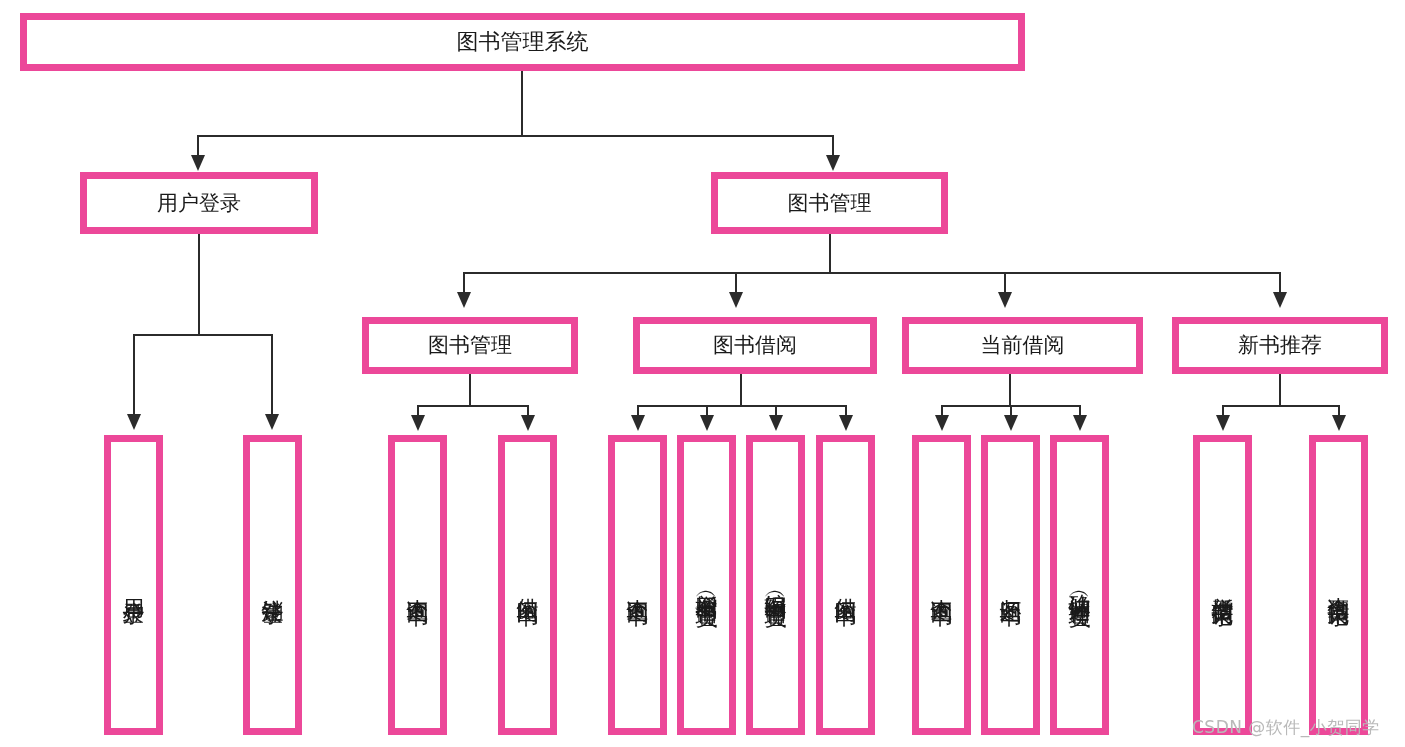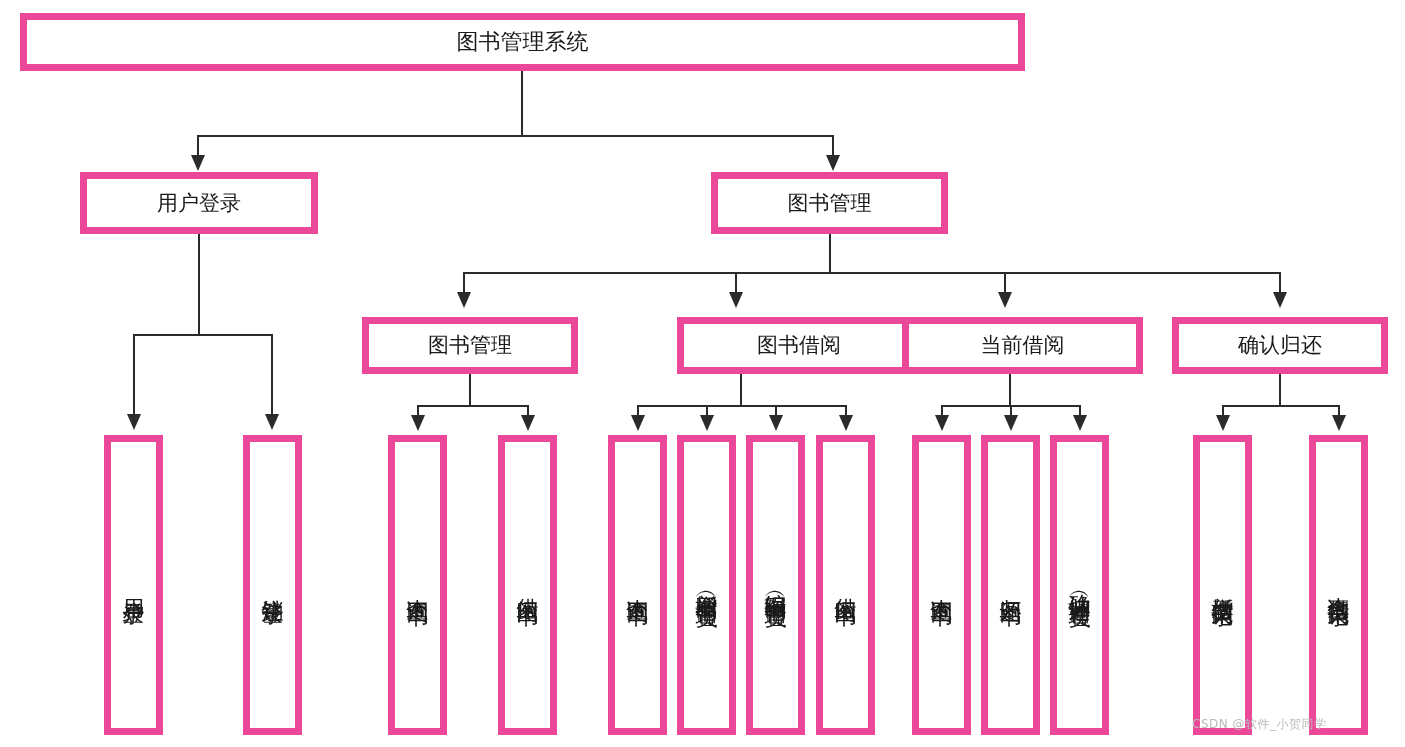--- a/index.html
+++ b/index.html
@@ -58,21 +58,21 @@
     position: absolute;
     width: 0;
     height: 0;
     border-left: 7px solid transparent;
     border-right: 7px solid transparent;
     border-top: 16px solid #2b2b2b;
   }
   .watermark {
     position: absolute;
     color: #b9b9b9;
-    font-size: 12px;
+    font-size: 17px;
     letter-spacing: 0.5px;
     white-space: nowrap;
     user-select: none;
   }
 </style>
 </head>
 <body>
 
 <div id="canvas">
 
@@ -112,28 +112,28 @@
   <div class="edge v" style="left:735px; top:272px; height:23px;"></div>
   <div class="arrow" style="left:729px; top:292px;"></div>
   <div class="edge v" style="left:1004px; top:272px; height:23px;"></div>
   <div class="arrow" style="left:998px; top:292px;"></div>
   <div class="edge v" style="left:1279px; top:272px; height:23px;"></div>
   <div class="arrow" style="left:1273px; top:292px;"></div>
 
   <div class="node h" style="left:362px; top:317px; width:216px; height:57px;">
     <span>图书管理</span>
   </div>
-  <div class="node h" style="left:633px; top:317px; width:244px; height:57px;margin-left:44px;">
+  <div class="node h" style="left:633px; top:317px; width:244px; height:57px;">
     <span>图书借阅</span>
   </div>
   <div class="node h" style="left:902px; top:317px; width:241px; height:57px;">
     <span>当前借阅</span>
   </div>
   <div class="node h" style="left:1172px; top:317px; width:216px; height:57px;">
-    <span>确认归还</span>
+    <span>新书推荐</span>
   </div>
 
   <div class="edge v" style="left:469px; top:374px; height:32px;"></div>
   <div class="edge h" style="left:417px; top:405px; width:112px;"></div>
   <div class="edge v" style="left:417px; top:405px; height:12px;"></div>
   <div class="arrow" style="left:411px; top:415px;"></div>
   <div class="edge v" style="left:527px; top:405px; height:12px;"></div>
   <div class="arrow" style="left:521px; top:415px;"></div>
 
   <div class="edge v" style="left:740px; top:374px; height:32px;"></div>

